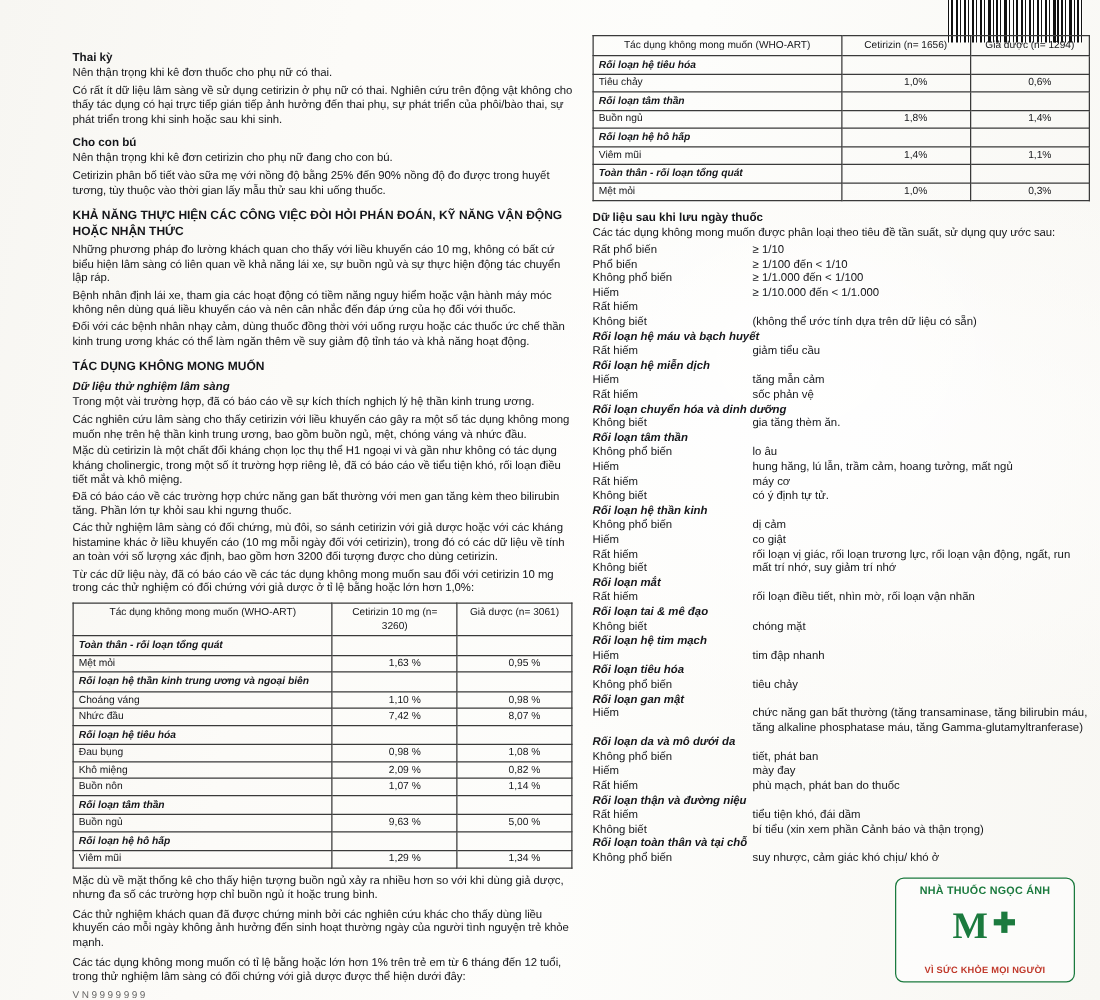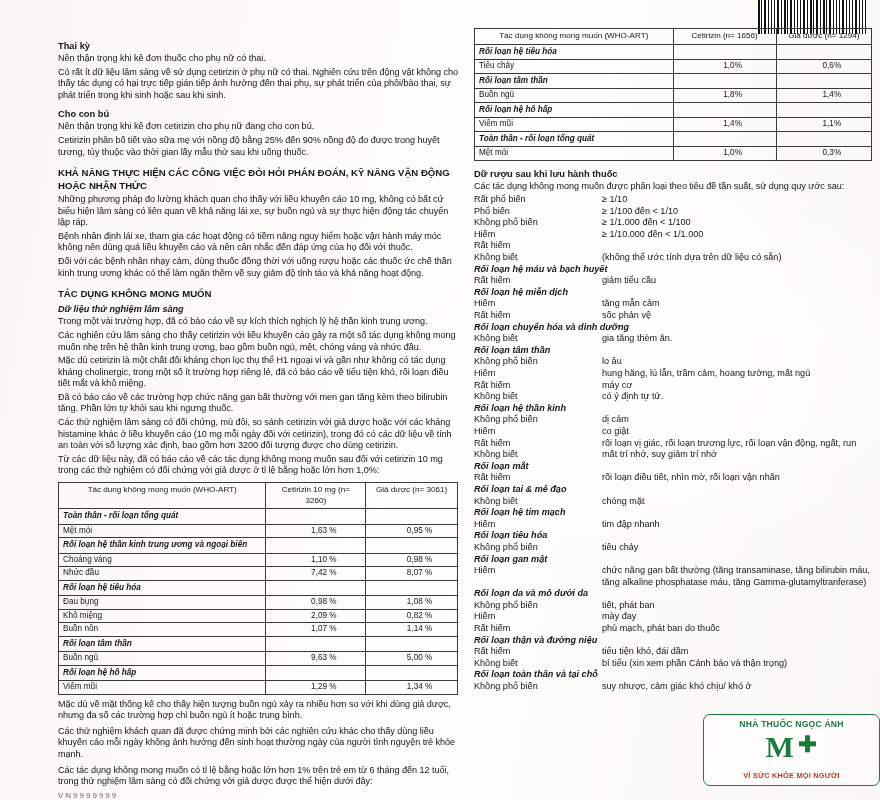--- a/index.html
+++ b/index.html
@@ -116,25 +116,24 @@
       repeating-linear-gradient(90deg,
         #111 0px, #111 1.5px, #fff 1.5px, #fff 3px,
         #111 3px, #111 4px, #fff 4px, #fff 6.5px,
         #111 6.5px, #111 8.5px, #fff 8.5px, #fff 10px,
         #111 10px, #111 10.8px, #fff 10.8px, #fff 13px);
   }
 
   
   .logo {
     position: absolute;
-    right: 0;
+    right: 20px;
     bottom: 14px;
     width: 144px;
-    height: 72px;
-    padding-left: 33px;
+    height: 84px;
   }
   .logo-ring {
     position: absolute;
     inset: 0;
     border: 1.6px solid #1b7a3e;
     border-radius: 7px;
     background: rgba(255,255,255,0.55);
   }
   .logo-top {
     position: absolute;
@@ -376,21 +375,21 @@
             <td></td>
           </tr>
           <tr class="subrow">
             <td>Mệt mỏi</td>
             <td class="cen">1,0%</td>
             <td class="cen">0,3%</td>
           </tr>
         </tbody>
     </table>
 
-    <div class="h-bold" style="margin-top:7px">Dữ rượu sau khi lưu hành thuốc</div>
+    <div class="h-bold" style="margin-top:7px">Dữ liệu sau khi lưu ngày thuốc</div>
     <p>Các tác dụng không mong muốn được phân loại theo tiêu đề tần suất, sử dụng quy ước sau:</p>
 
     <div class="deflist" id="frequency-list">
         <div class="defrow">
           <div class="dt">Rất phổ biến</div>
           <div class="dd">≥ 1/10</div>
         </div>
         <div class="defrow">
           <div class="dt">Phổ biến</div>
           <div class="dd">≥ 1/100 đến &lt; 1/10</div>

